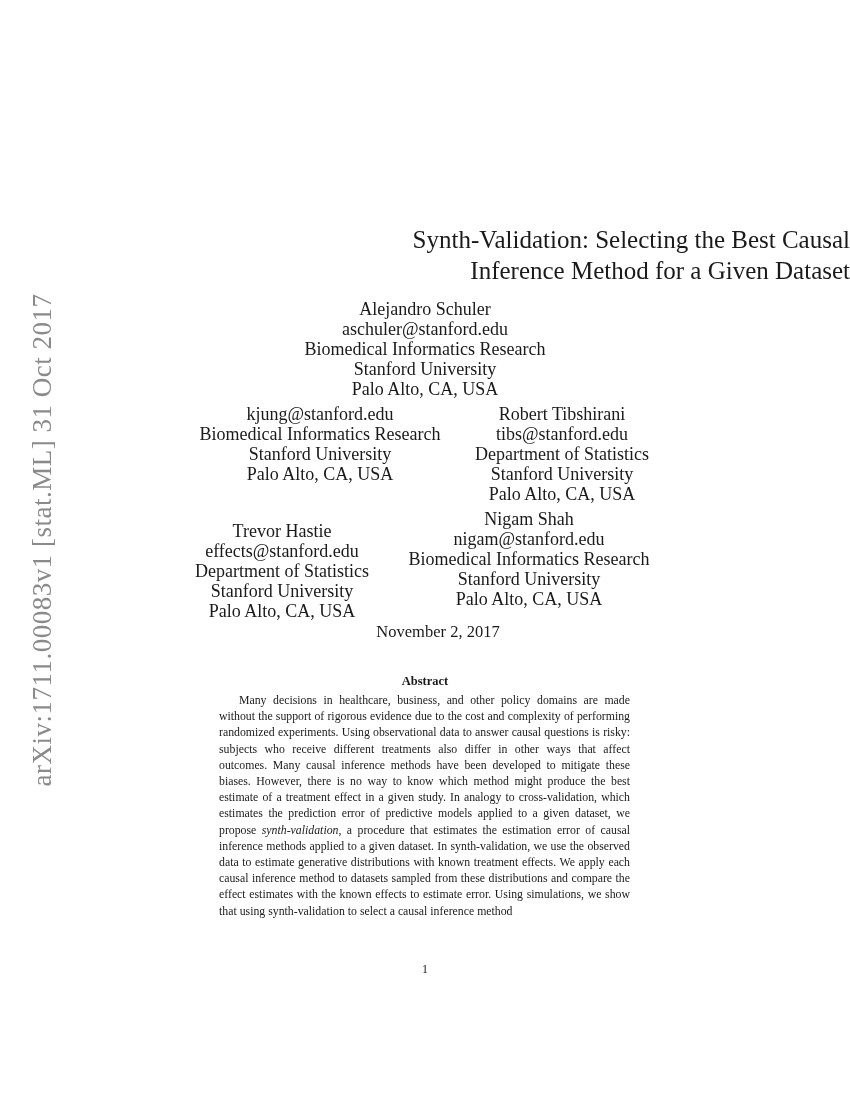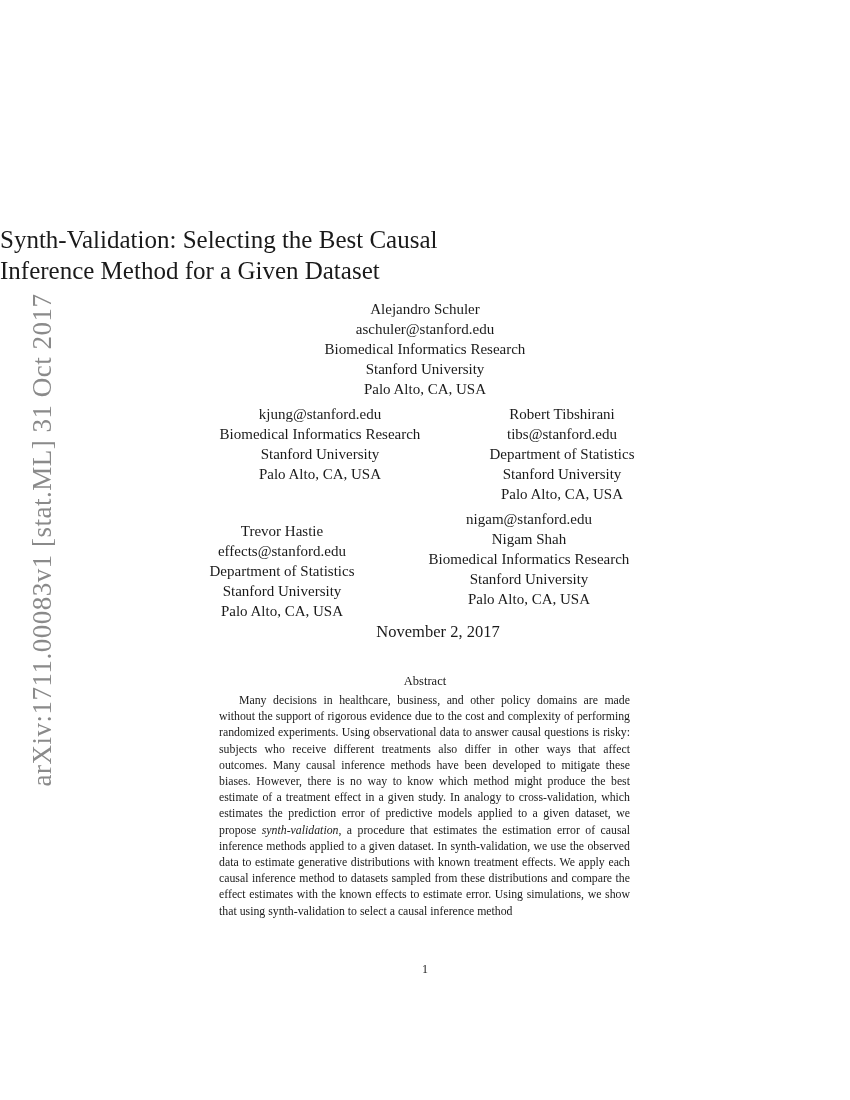--- a/index.html
+++ b/index.html
@@ -9,34 +9,34 @@
   }
   .arxiv {
     position: absolute; left: 16px; top: 540px;
     transform: translate(-50%, -50%) rotate(-90deg);
     transform-origin: center center;
     margin-left: 26px;
     white-space: nowrap; font-family: "Liberation Serif", serif;
     font-size: 27px; color: #8a8a8a; letter-spacing: 0.5px;
   }
   .title {
-    position: absolute; left: 0; width: 850px; top: 224px; text-align: left;
+    position: absolute; left: 0; width: 850px; top: 224px; text-align: right;
     font-family: "Liberation Serif", serif; font-size: 25px; line-height: 31px; color: #1a1a1a;
   }
   .authorblock {
     position: absolute; text-align: center;
-    font-family: "Liberation Serif", serif; font-size: 15px; line-height: 20px;
+    font-family: "Liberation Serif", serif; font-size: 18px; line-height: 20px;
   }
   .date {
     position: absolute; left: 0; width: 850px; top: 622px; text-align: center;
     font-family: "Liberation Serif", serif; font-size: 16.5px; padding-left: 13px;
   }
   .abstract-head {
     position: absolute; left: 0; width: 850px; top: 674px; text-align: center;
-    font-family: "Liberation Serif", serif; font-weight: normal; font-size: 12.5px;
+    font-family: "Liberation Serif", serif; font-weight: bold; font-size: 12.5px;
   }
   .abstract-body {
     position: absolute; left: 219px; width: 411px; top: 692px;
     font-family: "Liberation Serif", serif; font-size: 11.8px; line-height: 16.2px;
     text-align: justify; text-indent: 20px; hyphens: none;
   }
   .pagenum {
     position: absolute; left: 0; width: 850px; top: 962px; text-align: center;
     font-family: "Liberation Serif", serif; font-size: 12px;
   }
@@ -77,22 +77,22 @@
 
 <div class="authorblock" style="left:192px; width:180px; top:509px;margin-top:12px;">
   <span class="line">Trevor Hastie</span>
   <span class="line">effects@stanford.edu</span>
   <span class="line">Department of Statistics</span>
   <span class="line">Stanford University</span>
   <span class="line">Palo Alto, CA, USA</span>
 </div>
 
 <div class="authorblock" style="left:404px; width:250px; top:509px;">
+  <span class="line">Nigam Shah</span>
   <span class="line">nigam@stanford.edu</span>
-  <span class="line">Nigam Shah</span>
   <span class="line">Biomedical Informatics Research</span>
   <span class="line">Stanford University</span>
   <span class="line">Palo Alto, CA, USA</span>
 </div>
 
 <div class="date">November 2, 2017</div>
 
 <div class="abstract-head">Abstract</div>
 
 <div class="abstract-body"><span>Many decisions in healthcare, business, and other policy domains are made without the support of rigorous evidence due to the cost and complexity of performing randomized experiments. Using observational data to answer causal questions is risky: subjects who receive different treatments also differ in other ways that affect outcomes. Many causal inference methods have been developed to mitigate these biases. However, there is no way to know which method might produce the best estimate of a treatment effect in a given study. In analogy to cross-validation, which estimates the prediction error of predictive models applied to a given dataset, we propose </span><em>synth-validation</em><span>, a procedure that estimates the estimation error of causal inference methods applied to a given dataset. In synth-validation, we use the observed data to estimate generative distributions with known treatment effects. We apply each causal inference method to datasets sampled from these distributions and compare the effect estimates with the known effects to estimate error. Using simulations, we show that using synth-validation to select a causal inference method</span></div>

